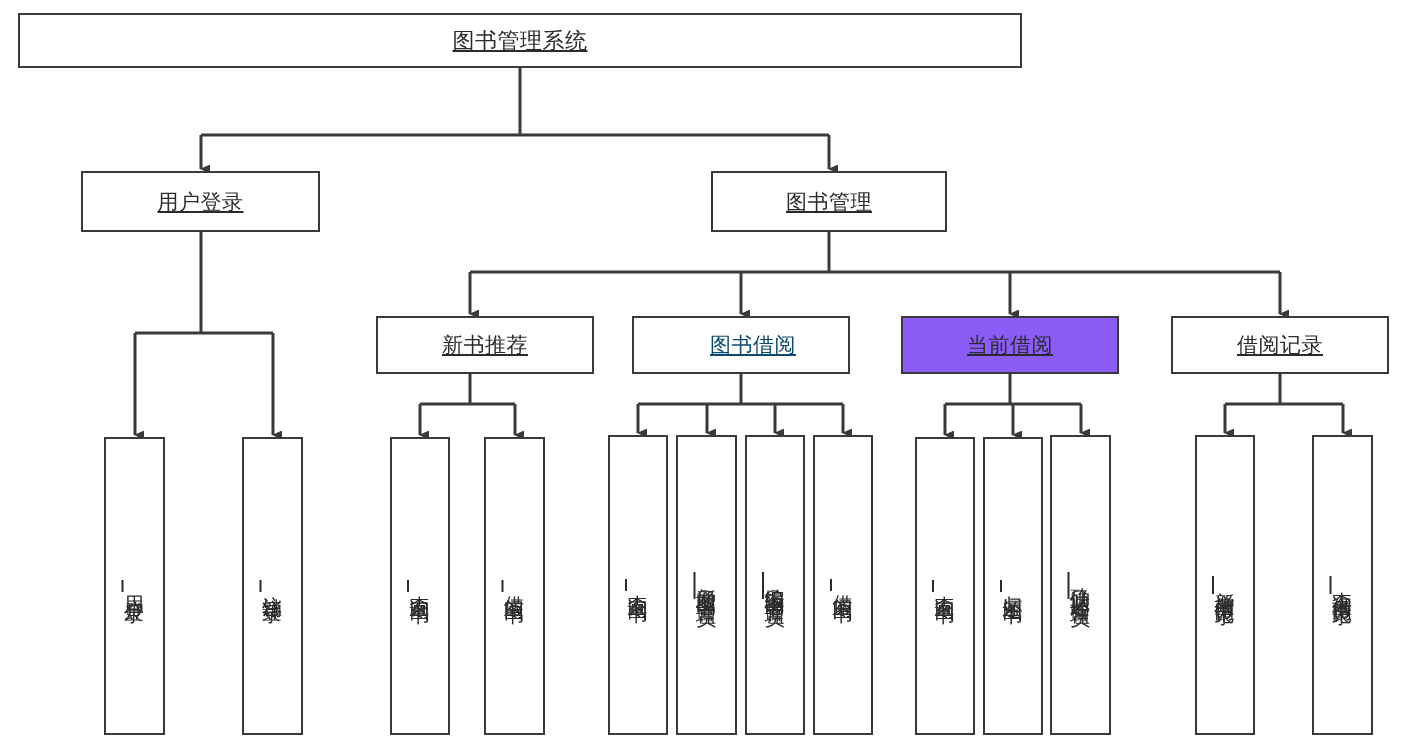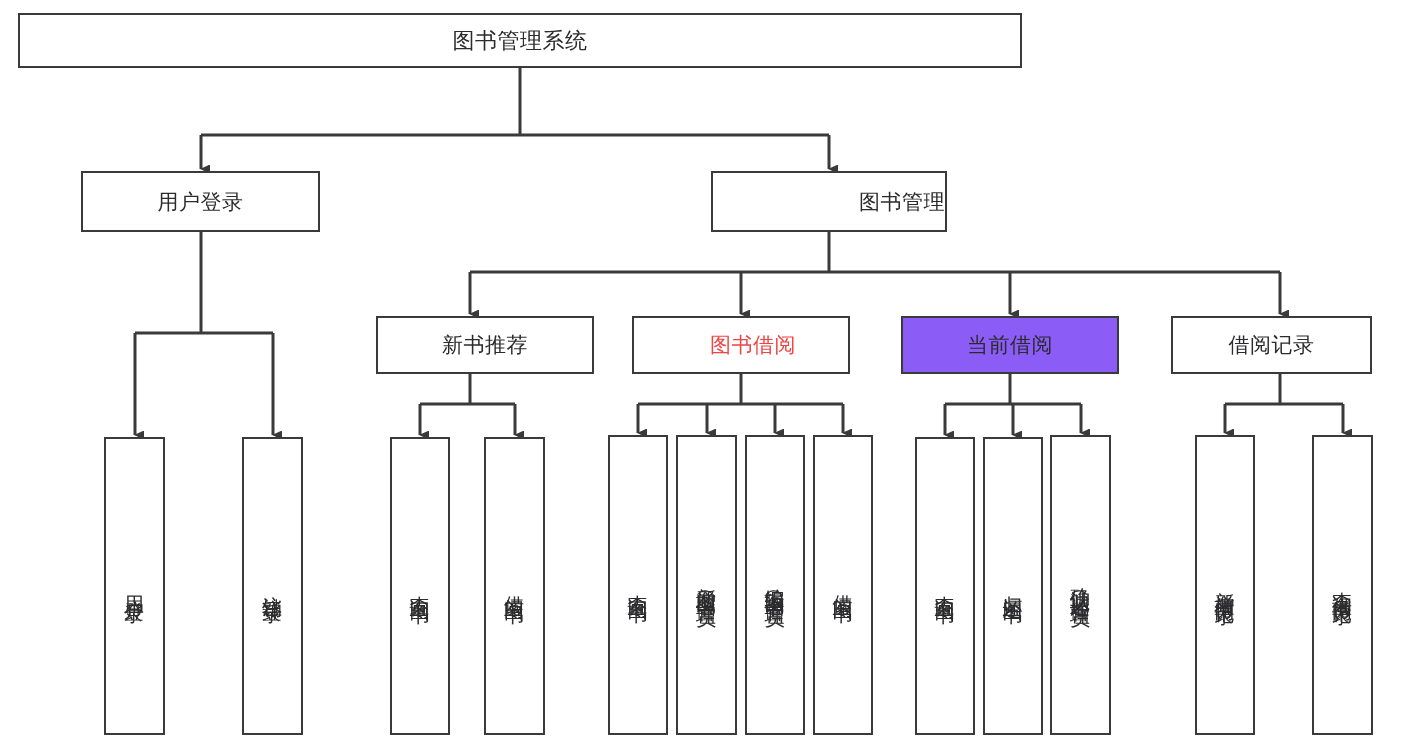--- a/index.html
+++ b/index.html
@@ -34,20 +34,21 @@
     align-items: center;
     justify-content: center;
   }
   .node-label {
     color: #2b2b2d;
     font-size: 21px;
     line-height: 1.14;
     letter-spacing: 0.5px;
     white-space: nowrap;
     text-align: center;
+    text-decoration: underline;
   }
   .node-box.vertical .node-label {
     writing-mode: vertical-rl;
     text-orientation: upright;
     font-size: 20px;
     letter-spacing: 3px;
     line-height: 1;
     white-space: nowrap;
   }
   .node-box.level-0 .node-label { font-size: 22px; }
@@ -108,33 +109,33 @@
         <line x1="1343" y1="404" x2="1343" y2="433" stroke="#3a3a3c" stroke-width="3" marker-end="url(#arrowhead)"></line>
       </g>
   </svg>
   <div id="nodes-layer">
       <div class="node-box level-0" style="left: 18px; top: 13px; width: 1004px; height: 55px; border-color: rgb(58, 58, 60); background: rgb(255, 255, 255);">
         <span class="node-label" style="color: rgb(43, 43, 45);">图书管理系统</span>
       </div>
       <div class="node-box level-1" style="left: 81px; top: 171px; width: 239px; height: 61px; border-color: rgb(58, 58, 60); background: rgb(255, 255, 255);">
         <span class="node-label" style="color: rgb(43, 43, 45);">用户登录</span>
       </div>
-      <div class="node-box level-1" style="left: 711px; top: 171px; width: 236px; height: 61px; border-color: rgb(58, 58, 60); background: rgb(255, 255, 255); justify-content: flex-end;">
+      <div class="node-box level-1" style="left: 711px; top: 171px; width: 236px; height: 61px; border-color: rgb(58, 58, 60); background: rgb(255, 255, 255);">
         <span class="node-label" style="color: rgb(43, 43, 45);">图书管理</span>
       </div>
       <div class="node-box level-2" style="left: 376px; top: 316px; width: 218px; height: 58px; border-color: rgb(58, 58, 60); background: rgb(255, 255, 255);">
         <span class="node-label" style="color: rgb(43, 43, 45);">新书推荐</span>
       </div>
       <div class="node-box level-2" style="left: 632px; top: 316px; width: 218px; height: 58px; border-color: rgb(58, 58, 60); background: rgb(255, 255, 255);">
-        <span class="node-label" style="color: #ef4444; margin-left: 24px;">图书借阅</span>
+        <span class="node-label" style="color: #0c4a6e; margin-left: 24px;">图书借阅</span>
       </div>
       <div class="node-box level-2" style="left: 901px; top: 316px; width: 218px; height: 58px; border-color: rgb(58, 58, 60); background: #8b5cf6;">
         <span class="node-label" style="color: rgb(43, 43, 45);">当前借阅</span>
       </div>
-      <div class="node-box level-2" style="left: 1171px; top: 316px; width: 201px; height: 58px; border-color: rgb(58, 58, 60); background: rgb(255, 255, 255);">
+      <div class="node-box level-2" style="left: 1171px; top: 316px; width: 218px; height: 58px; border-color: rgb(58, 58, 60); background: rgb(255, 255, 255);">
         <span class="node-label" style="color: rgb(43, 43, 45);">借阅记录</span>
       </div>
       <div class="node-box level-3 vertical" style="left: 104px; top: 437px; width: 61px; height: 298px; border-color: rgb(58, 58, 60); background: rgb(255, 255, 255);">
         <span class="node-label" style="color: rgb(43, 43, 45);">用户登录</span>
       </div>
       <div class="node-box level-3 vertical" style="left: 242px; top: 437px; width: 61px; height: 298px; border-color: rgb(58, 58, 60); background: rgb(255, 255, 255);">
         <span class="node-label" style="color: rgb(43, 43, 45);">注销登录</span>
       </div>
       <div class="node-box level-3 vertical" style="left: 390px; top: 437px; width: 60px; height: 298px; border-color: rgb(58, 58, 60); background: rgb(255, 255, 255);">
         <span class="node-label" style="color: rgb(43, 43, 45);">查询图书</span>

